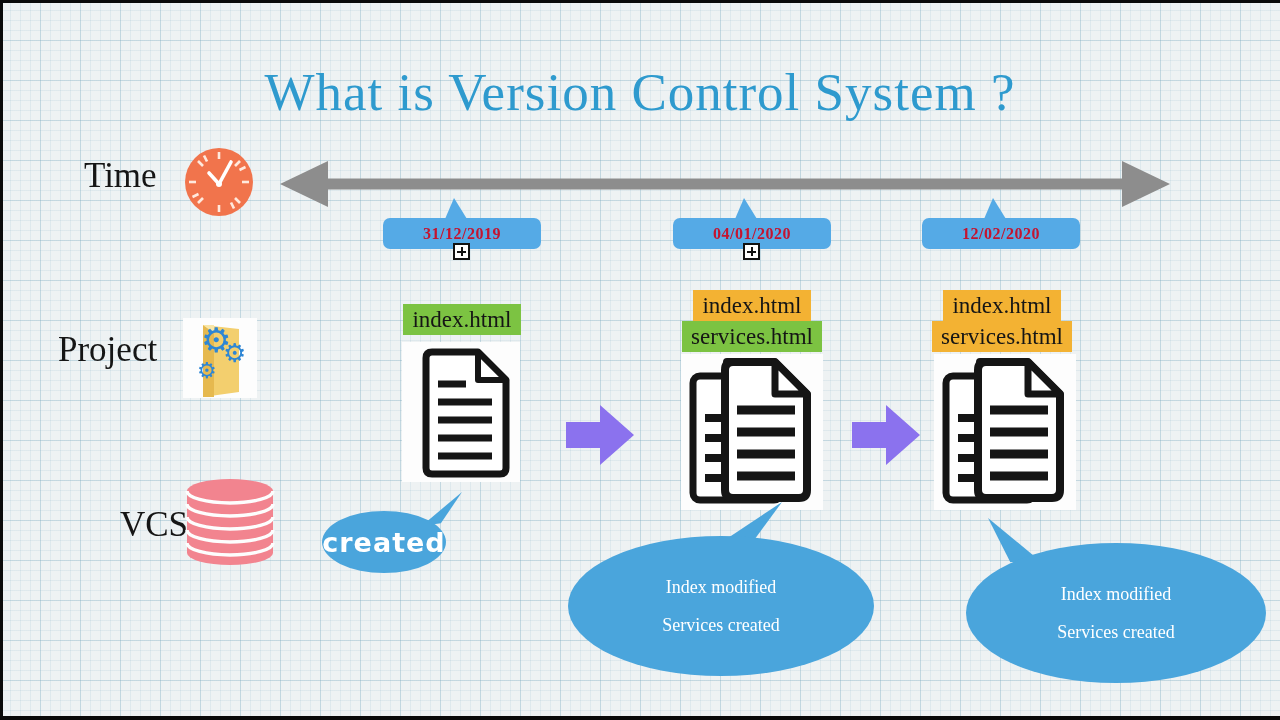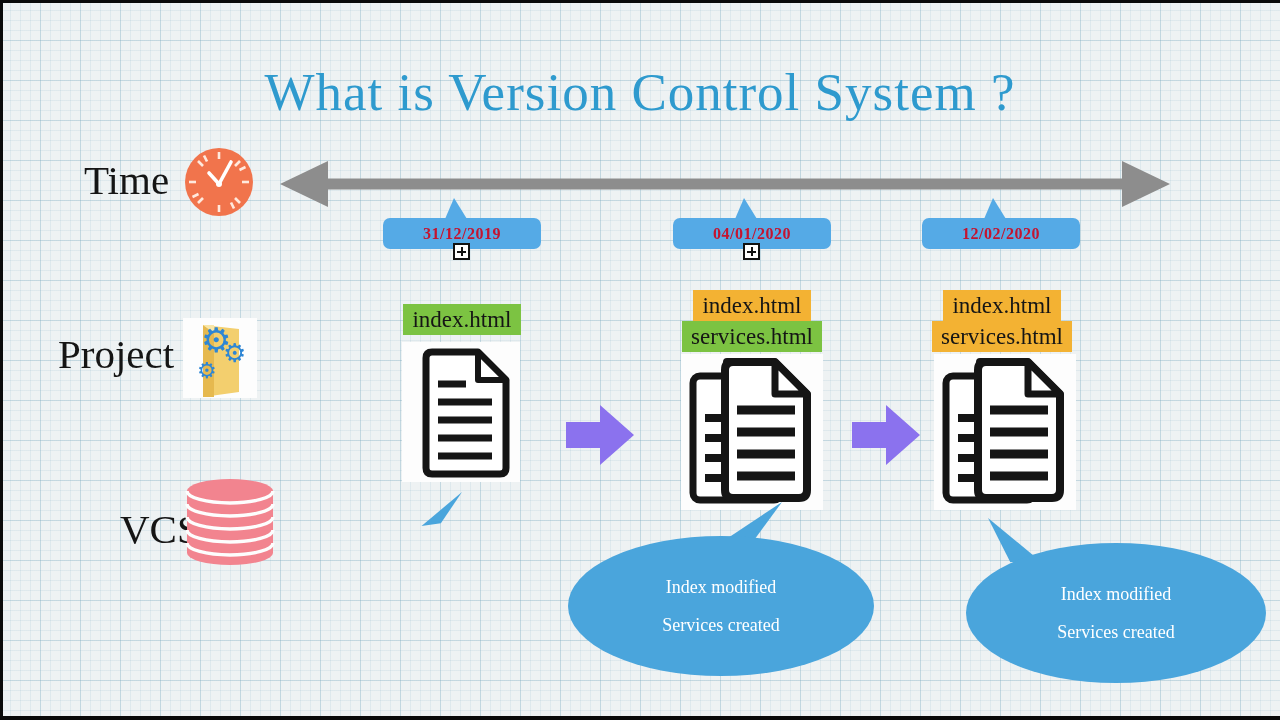--- a/index.html
+++ b/index.html
@@ -17,21 +17,21 @@
   .abs{position:absolute;}
   .edge{position:absolute;background:#0a0a0a;}
   .edge-top{top:0;left:0;right:0;height:3px;}
   .edge-left{top:0;left:0;bottom:0;width:3px;}
   .edge-bottom{left:0;right:0;bottom:0;height:4px;}
 
   .title{
     left:0;top:62px;width:1280px;text-align:center;
     font-size:53px;color:#2e9ace;letter-spacing:1px;white-space:nowrap;
   }
-  .row-label{font-size:41px;color:#151515;}
+  .row-label{font-size:35px;color:#151515;}
   .lbl-time{left:84px;top:156px;}
   .lbl-project{left:58px;top:330px;}
   .lbl-vcs{left:100px;top:505px;padding-left:20px;}
 
   .datebox{
     position:absolute;width:158px;height:31px;background:#55aae6;border-radius:7px;
     display:flex;align-items:center;justify-content:center;
     font-size:16px;font-weight:bold;color:#c41430;letter-spacing:.5px;
   }
   .datebox .tail{
@@ -207,20 +207,23 @@
     <g stroke="#fdfdfd" stroke-width="3.4" fill="none">
       <path d="M4,14 a43,12 0 0 0 86,0"></path>
       <path d="M4,27 a43,12 0 0 0 86,0"></path>
       <path d="M4,40 a43,12 0 0 0 86,0"></path>
       <path d="M4,53 a43,12 0 0 0 86,0"></path>
       <path d="M4,66 a43,12 0 0 0 86,0"></path>
     </g>
   </svg>
 
   <div class="btail btail-1"></div>
+  <div class="bubble" style="left:322px;top:511px;width:124px;height:62px">
+    <span class="bubble-created">created</span>
+  </div>
 
   <div class="btail btail-2"></div>
   <div class="bubble" style="left:568px;top:536px;width:306px;height:140px">
     <span class="bubble-note">Index modified</span>
     <span class="bubble-note">Services created</span>
   </div>
 
   <div class="btail btail-3"></div>
   <div class="bubble" style="left:966px;top:543px;width:300px;height:140px">
     <span class="bubble-note">Index modified</span>

